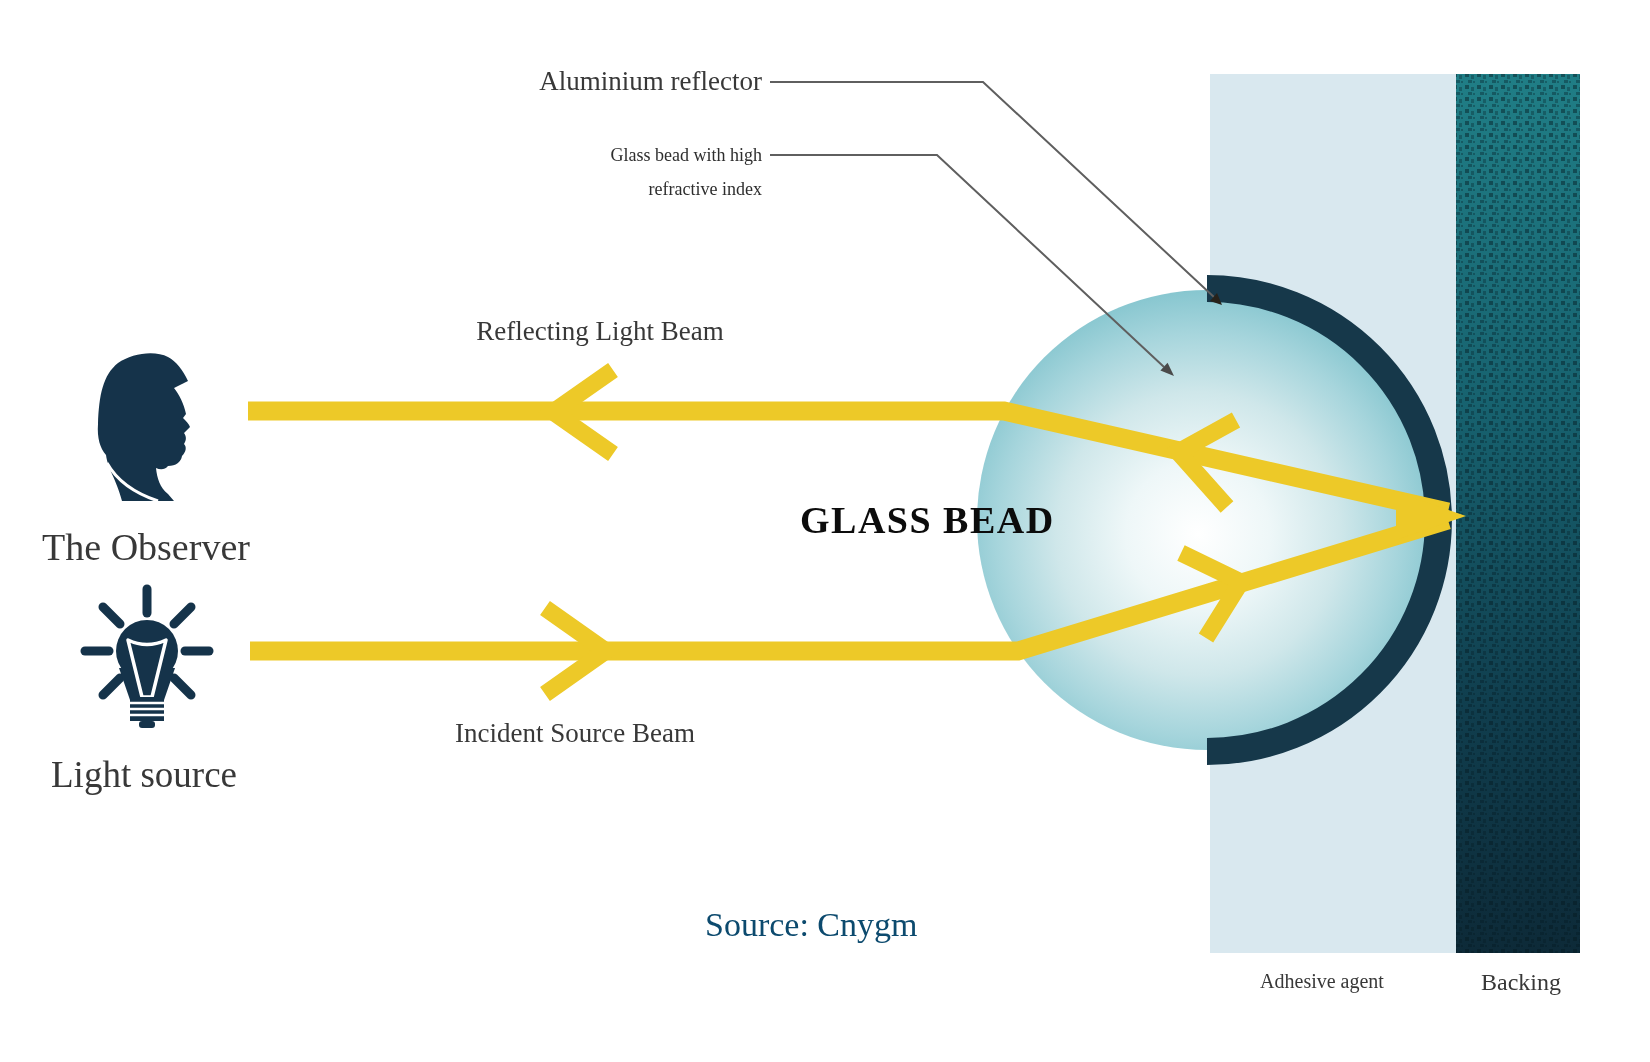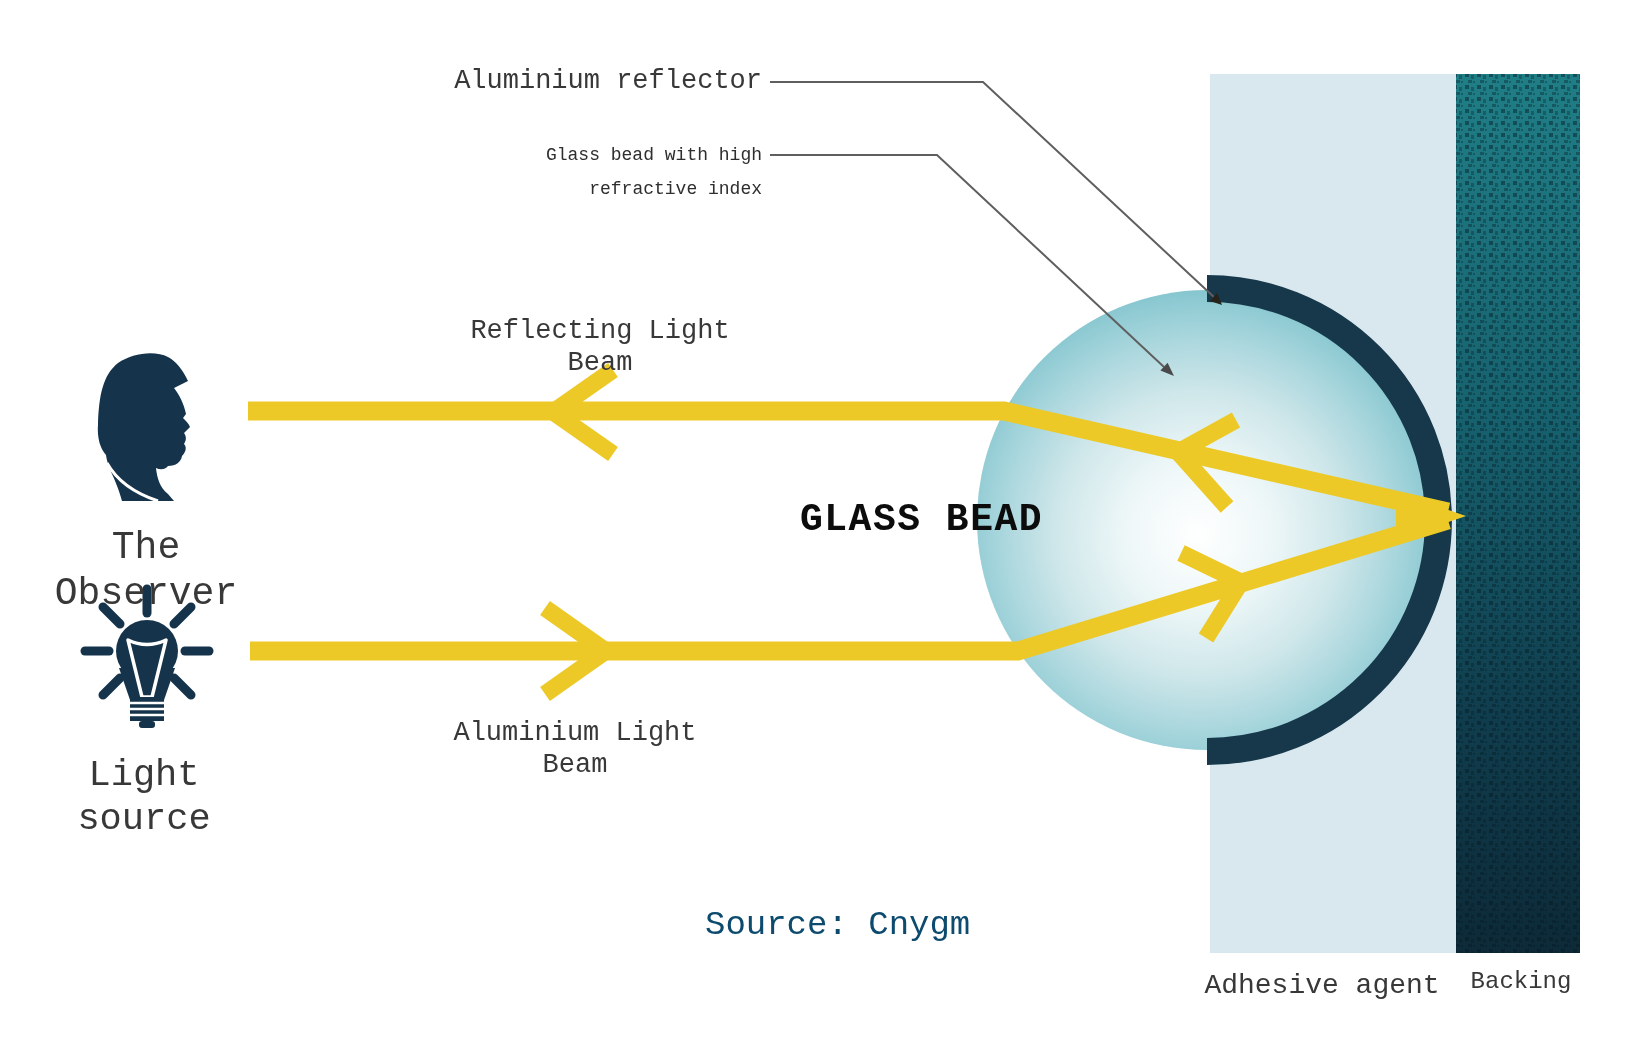--- a/index.html
+++ b/index.html
@@ -1,20 +1,20 @@
 <!DOCTYPE html>
 <html><head>
 <meta charset="utf-8">
 <style>
   html,body{margin:0;padding:0;background:#ffffff;}
   .stage{
     position:relative;
     width:1650px;height:1062px;
     background:#ffffff;
-    font-family:Liberation Mono, monospace;
+    font-family:Liberation Serif, serif;
     overflow:hidden;
   }
   .stage svg{position:absolute;left:0;top:0;}
   .lbl{
     position:absolute;
     color:#383838;
     font-size:27px;
     line-height:1.2;
     white-space:nowrap;
   }
@@ -139,27 +139,27 @@
 
   <div class="lbl right" style="right:888px; top:65px;">Aluminium reflector</div>
 
   <div class="callout-right" style="right:888px; top:138px;">
     <div>Glass bead with high</div>
     <div>refractive index</div>
   </div>
 
   <div class="lbl center" style="left:450px; top:315px; width:300px;">Reflecting Light Beam</div>
 
-  <div class="lbl center" style="left:425px; top:717px; width:300px;">Aluminium Light Beam</div>
+  <div class="lbl center" style="left:425px; top:717px; width:300px;">Incident Source Beam</div>
 
   <div class="title-big" style="left:800px; top:498px;">GLASS BEAD</div>
 
   <div class="lbl center" style="left:26px; top:525px; width:240px; font-size:38px;">The Observer</div>
 
   <div class="lbl center" style="left:24px; top:753px; width:240px; font-size:37px;">Light source</div>
 
-  <div class="lbl center" style="left:1200px; top:969px; width:244px; font-size:28px;">Adhesive agent</div>
+  <div class="lbl center" style="left:1200px; top:969px; width:244px; font-size:20px;">Adhesive agent</div>
 
   <div class="lbl center" style="left:1421px; top:968px; width:200px; font-size:24px;">Backing</div>
 
   <div class="source-txt" style="left:705px; top:906px;">Source: Cnygm</div>
 
 </div>
 
 </body></html>

